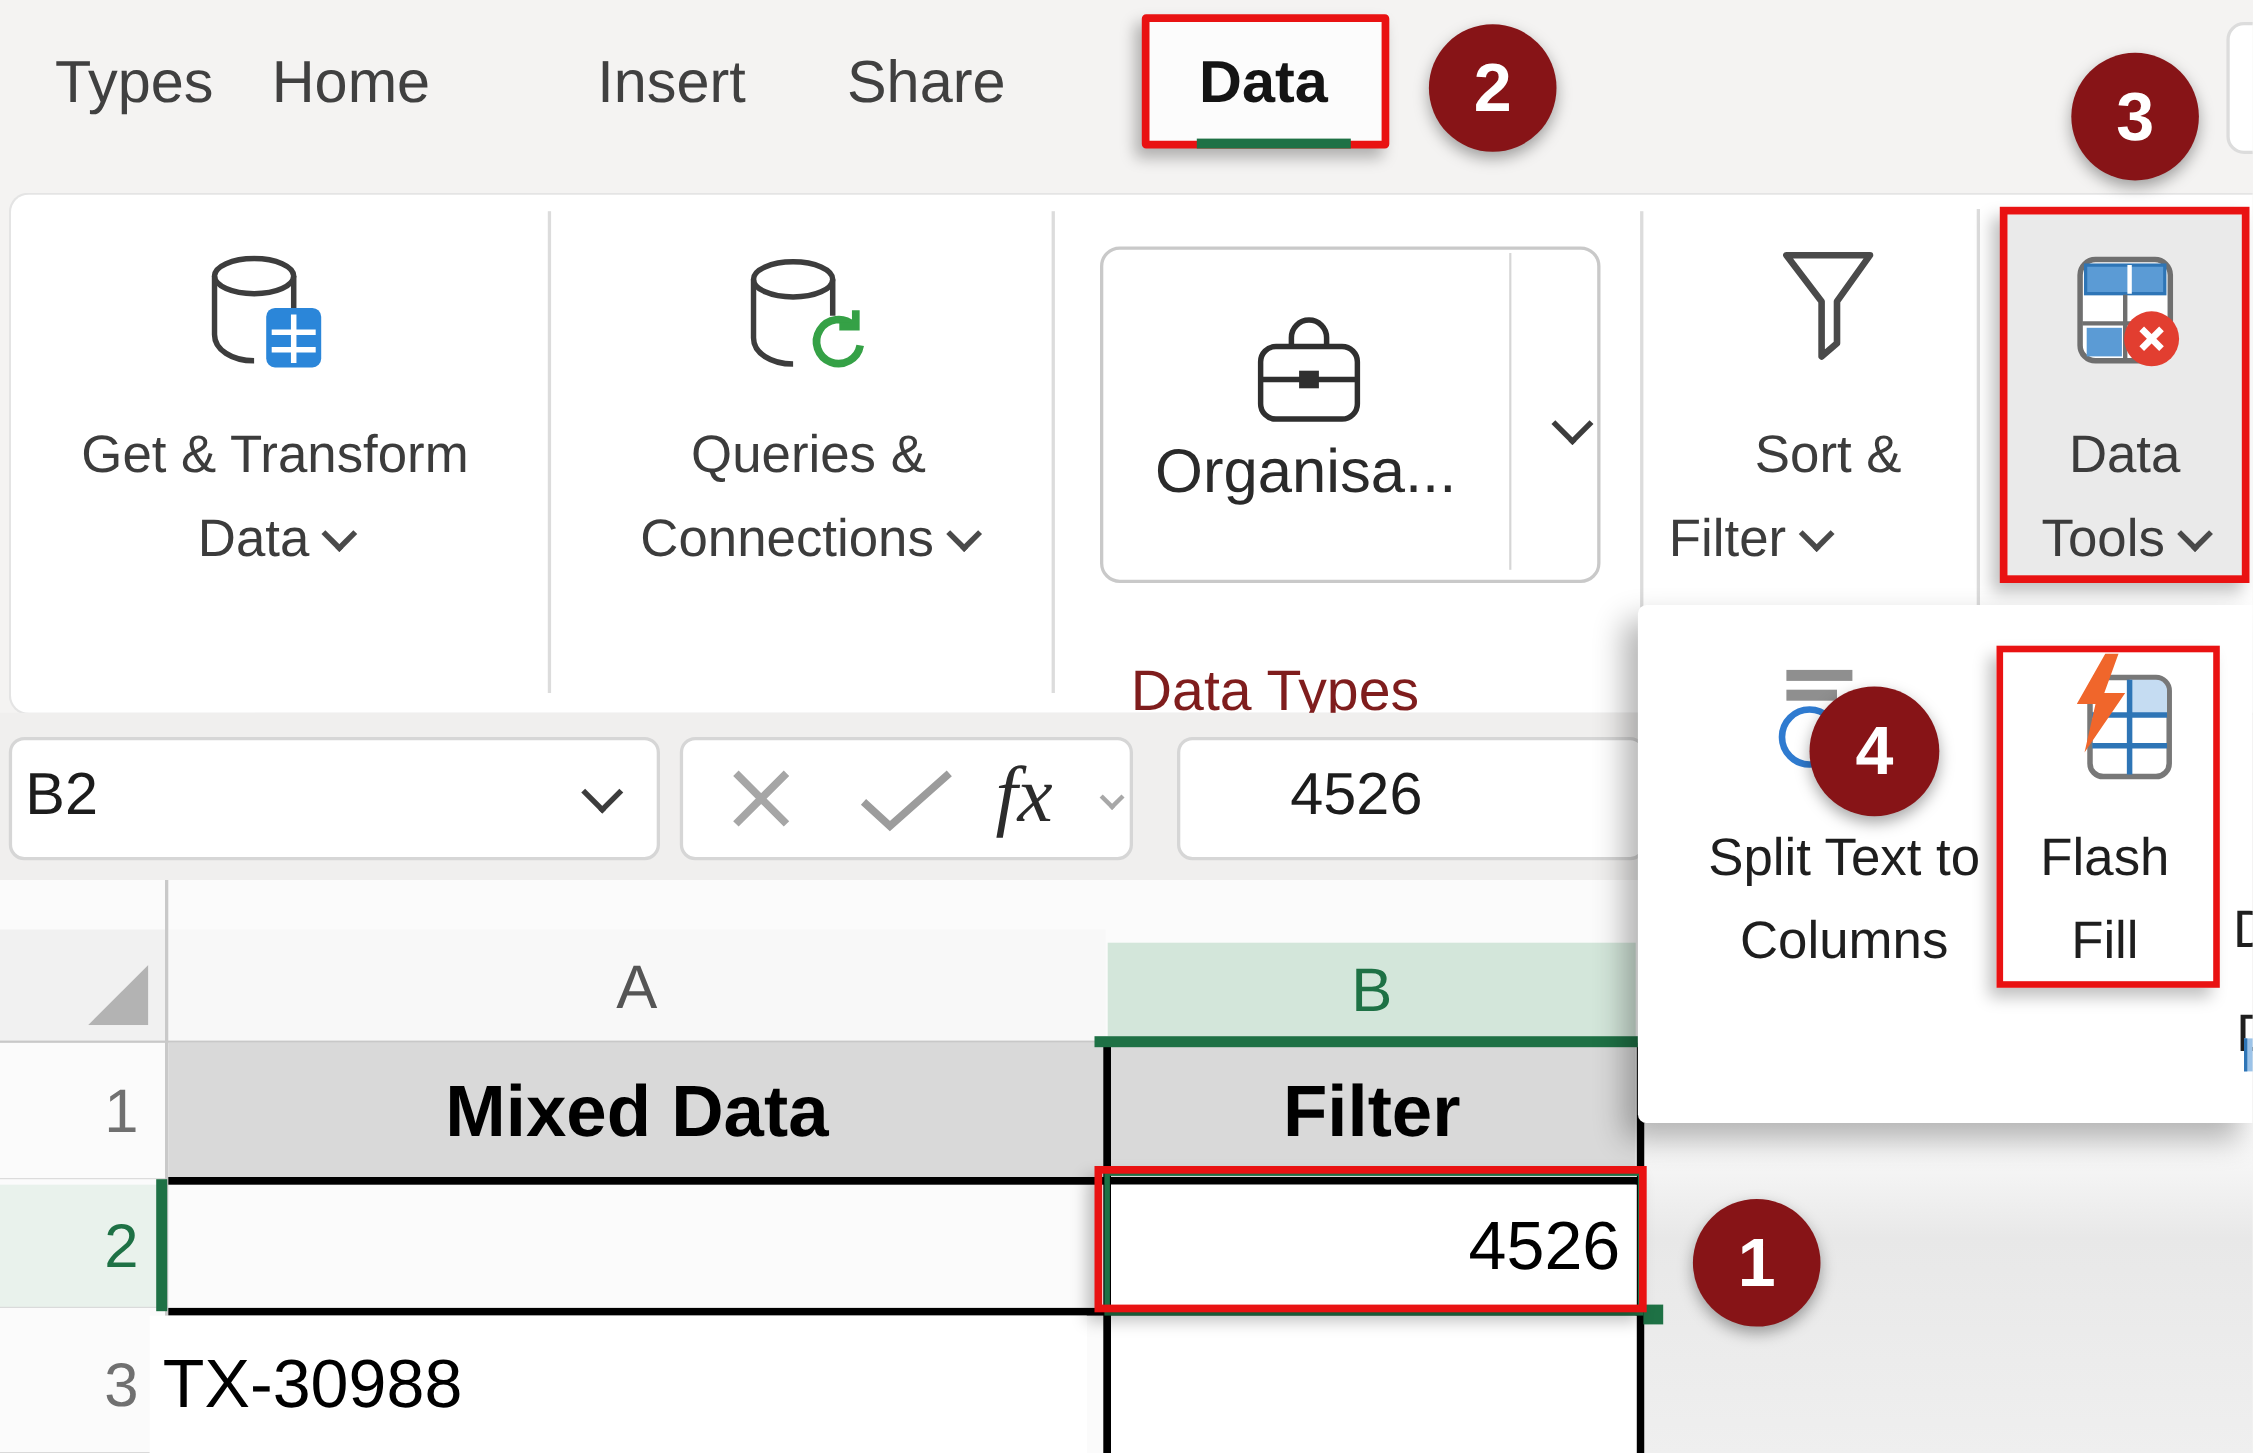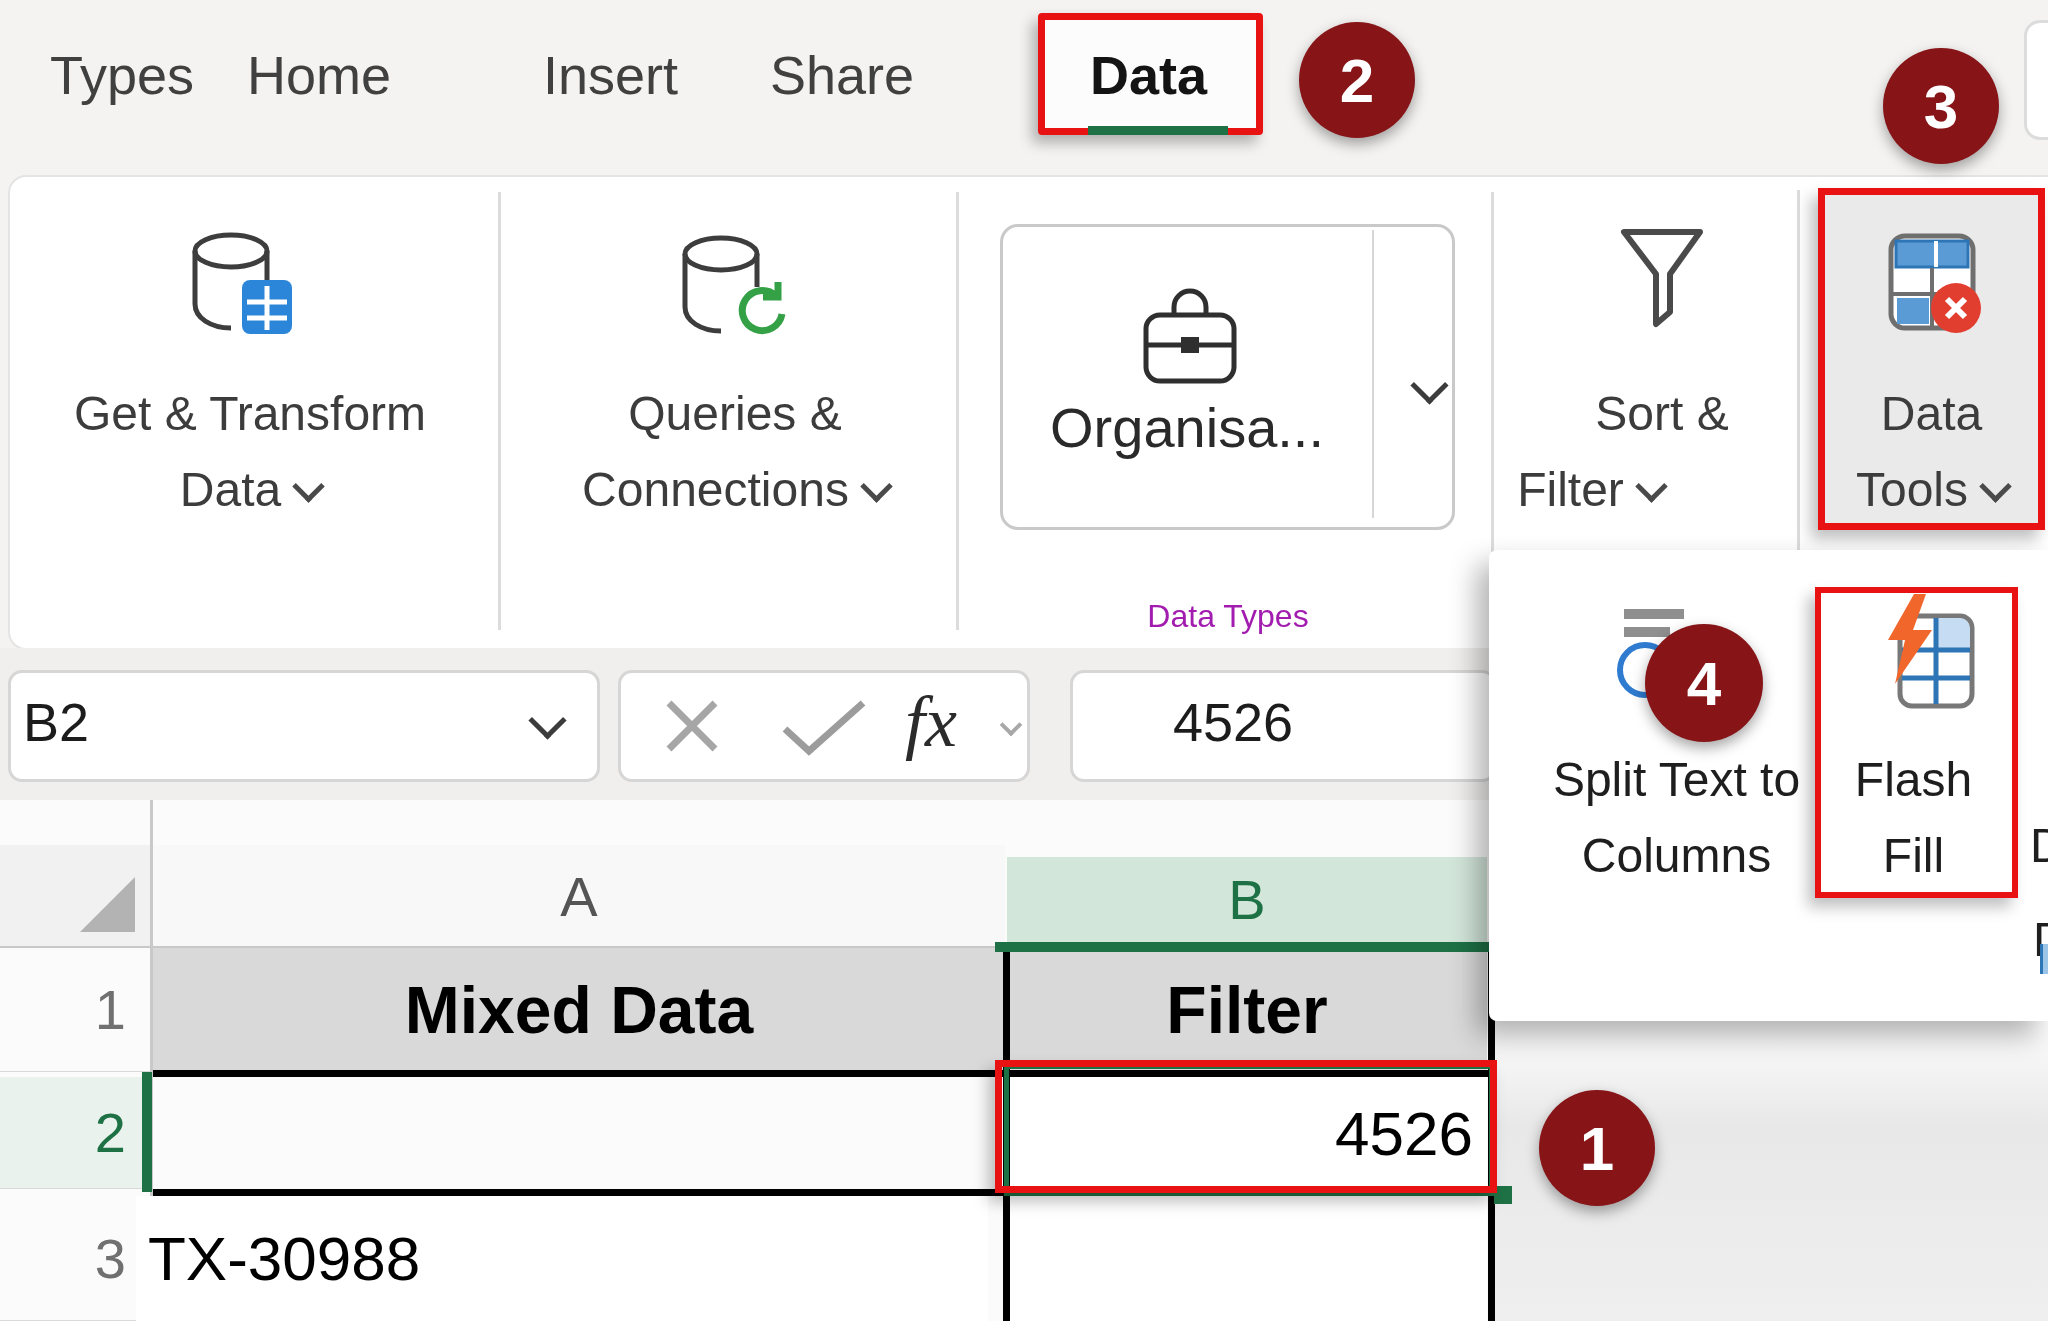--- a/index.html
+++ b/index.html
@@ -21,21 +21,21 @@
          justify-content:center;z-index:50;box-shadow:0 6px 14px rgba(0,0,0,.35);}
   
   .ribbon{position:absolute;left:8px;top:175px;width:2040px;height:471px;background:#fff;
           border:2px solid #e4e4e4;border-right:none;border-radius:18px 0 0 18px;}
   .vdiv{position:absolute;top:192px;width:3px;height:438px;background:#dcdcdc;}
   .rlabel{position:absolute;font-size:48px;color:#3c3c3c;text-align:center;white-space:nowrap;}
   .chev{display:inline-block;width:18px;height:18px;border-right:5px solid #4a4a4a;
         border-bottom:5px solid #4a4a4a;transform:rotate(45deg);margin-left:16px;margin-bottom:8px;}
   .chev.sm{width:12px;height:12px;border-width:4px;border-color:#a8a8a8;}
   .chev.nb{width:22px;height:22px;border-width:5px;border-color:#3c3c3c;}
-  .group-label{position:absolute;font-size:32px;color:#a21caf;text-align:center;}
+  .group-label{position:absolute;font-size:52px;color:#7f1d1d;text-align:left;}
   .split-btn{position:absolute;left:1000px;top:224px;width:449px;height:300px;background:#fff;
              border:3px solid #c9c9c9;border-radius:18px;}
   .dt-bg{position:absolute;left:1825px;top:195px;width:213px;height:329px;background:#eaeaea;}
   .red-box{position:absolute;border:7px solid #e91212;z-index:40;
            box-shadow:-7px 9px 14px rgba(0,0,0,.25);}
   
   .fband{position:absolute;left:0;top:648px;width:2048px;height:152px;background:#f0efee;}
   .fbox{position:absolute;top:670px;height:106px;background:#fff;border:3px solid #d6d6d6;
         border-radius:14px;font-size:54px;color:#1c1c1c;}
   

